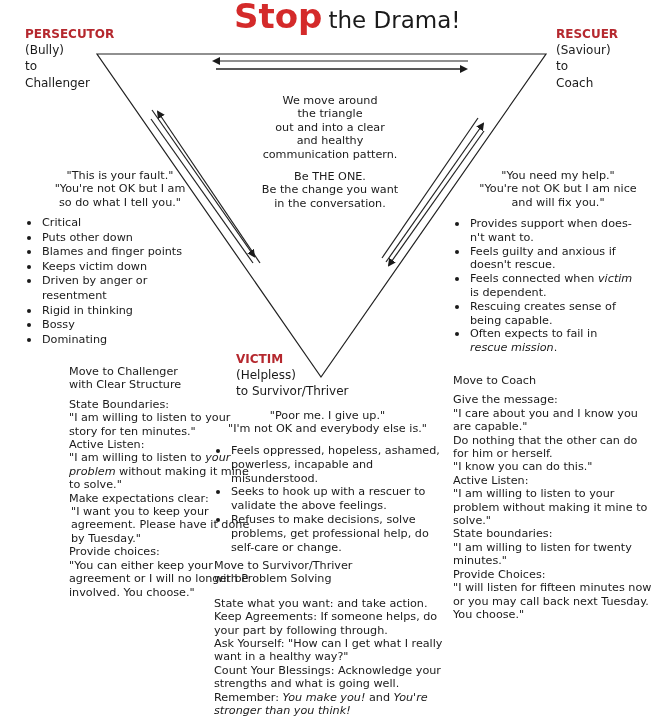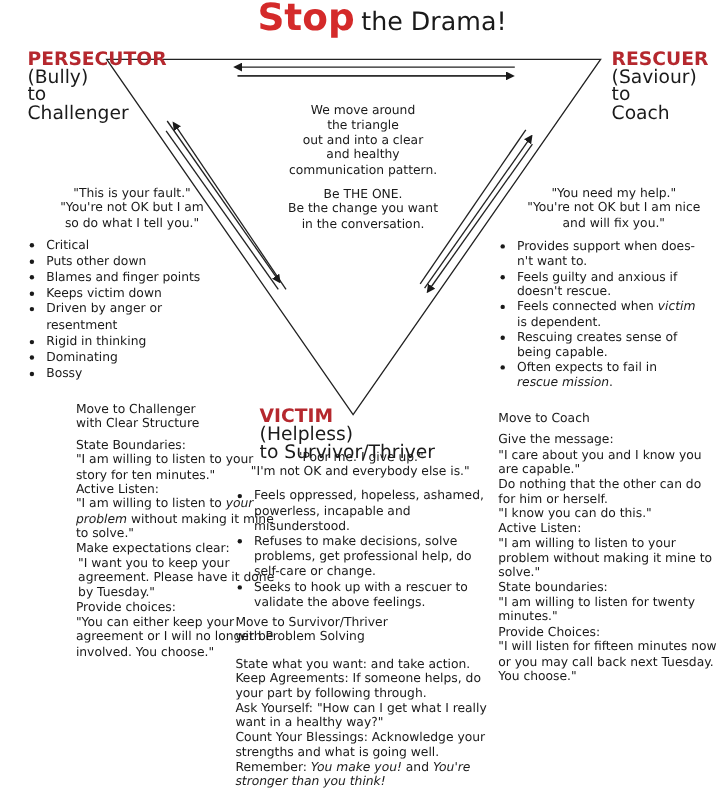--- a/index.html
+++ b/index.html
@@ -7,21 +7,21 @@
     width: 655px; height: 717px; position: relative; overflow: hidden;
     font-family: "DejaVu Sans", sans-serif; color: #1a1a1a;
     font-size: 11.2px; line-height: 13.4px;
   }
   .abs { position: absolute; }
   .bold { font-weight: normal; }
   .ital { font-style: italic; }
   .title { left: 234px; top: -4px; font-size: 32px; line-height: 40px; white-space: nowrap; }
   .title .stop { color: #d42a2a; font-weight: bold; font-size: 34px; }
   .title .rest { color: #1a1a1a; font-size: 23px; margin-left: 6px; }
-  .role { font-size: 17px; line-height: 16.2px; margin-top: 20px; }
+  .role { font-size: 12px; line-height: 16.2px; }
   .role .name { font-weight: bold; color: #b5282e; }
   .center { text-align: center; }
   ul.bul { list-style: none; margin: 0; padding: 0; }
   ul.bul li { position: relative; padding-left: 17px; }
   ul.bul li::before {
     content: ""; position: absolute; left: 2px; top: 5px;
     width: 4px; height: 4px; border-radius: 50%; background: #1a1a1a;
   }
   .gap { height: 6px; }
   svg.tri { position: absolute; left: 0; top: 0; }
@@ -88,22 +88,22 @@
   <div>"You're not OK but I am</div>
   <div>so do what I tell you."</div>
 </div>
 <ul class="abs bul" style="left:25px; top:216px; width:165px; line-height:14.6px;">
   <li>Critical</li>
   <li>Puts other down</li>
   <li>Blames and finger points</li>
   <li>Keeps victim down</li>
   <li>Driven by anger or resentment</li>
   <li>Rigid in thinking</li>
+  <li>Bossy</li>
   <li>Dominating</li>
-  <li>Bossy</li>
 </ul>
 
 <div class="abs center" style="left:458px; top:169px; width:200px;">
   <div>"You need my help."</div>
   <div>"You're not OK but I am nice</div>
   <div>and will fix you."</div>
 </div>
 <ul class="abs bul" style="left:453px; top:217px; width:185px; line-height:13.8px;">
   <li>Provides support when does-n't want to.</li>
   <li>Feels guilty and anxious if doesn't rescue.</li>
@@ -132,22 +132,22 @@
   <div><span>to </span><span class="bold">Survivor/Thriver</span></div>
 </div>
 
 <div class="abs center" style="left:215px; top:409px; width:225px;">
   <div>"Poor me. I give up."</div>
   <div>"I'm not OK and everybody else is."</div>
 </div>
 
 <ul class="abs bul" style="left:214px; top:444px; width:232px; line-height:13.8px;">
   <li>Feels oppressed, hopeless, ashamed, powerless, incapable and misunderstood.</li>
+  <li>Seeks to hook up with a rescuer to validate the above feelings.</li>
   <li>Refuses to make decisions, solve problems, get professional help, do self-care or change.</li>
-  <li>Seeks to hook up with a rescuer to validate the above feelings.</li>
 </ul>
 
 <div class="abs" style="left:214px; top:559px; width:240px;">
   <div><span>Move to </span><span class="bold">Survivor/Thriver</span></div>
   <div><span>with </span><span class="bold">Problem Solving</span></div>
   <div style="height:11px"></div>
   <div><span class="bold">State what you want:</span><span> and take action.</span></div>
   <div><span class="bold">Keep Agreements:</span><span> If someone helps, do your part by following through.</span></div>
   <div><span class="bold">Ask Yourself:</span><span> "How can I get what I really want in a healthy way?"</span></div>
   <div><span class="bold">Count Your Blessings:</span><span> Acknowledge your strengths and what is going well.</span></div>

